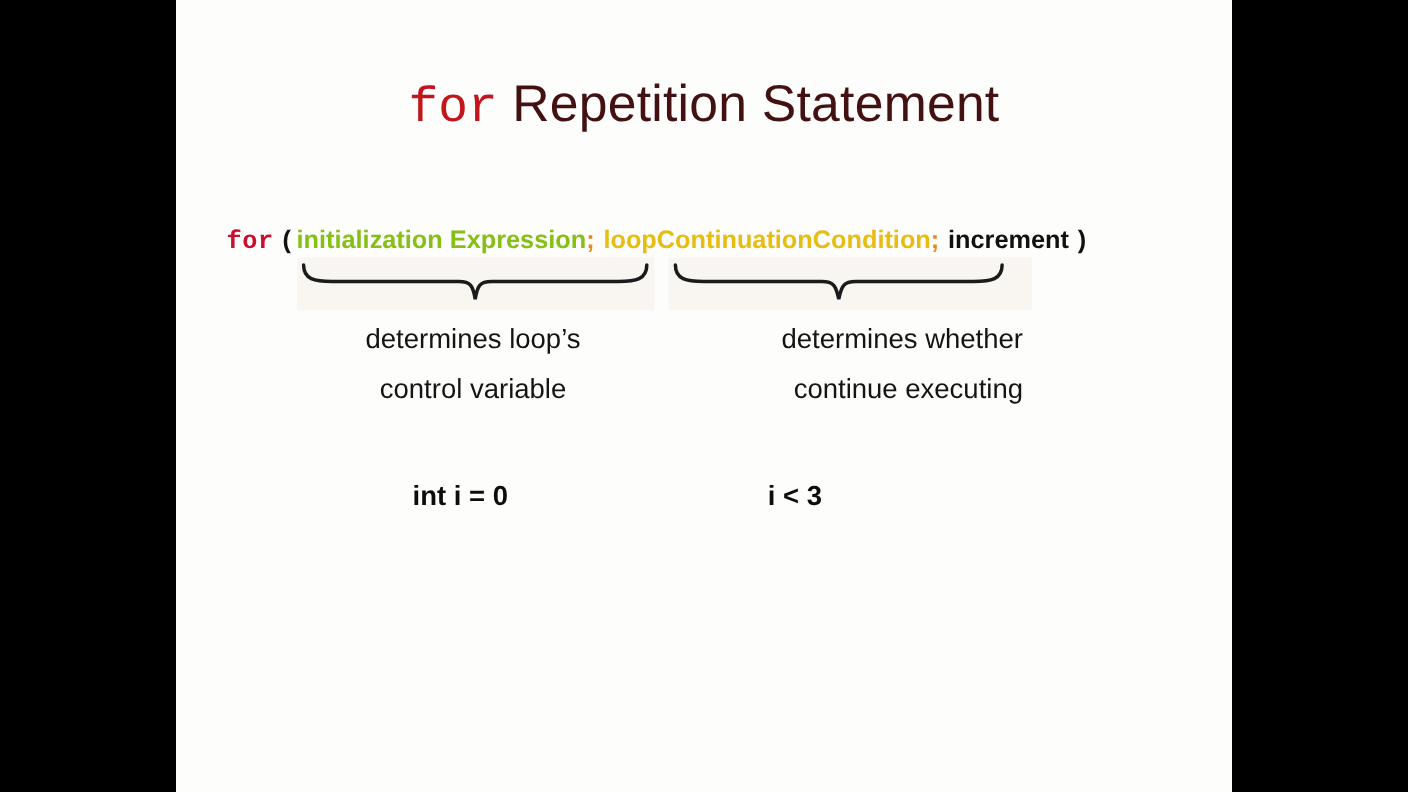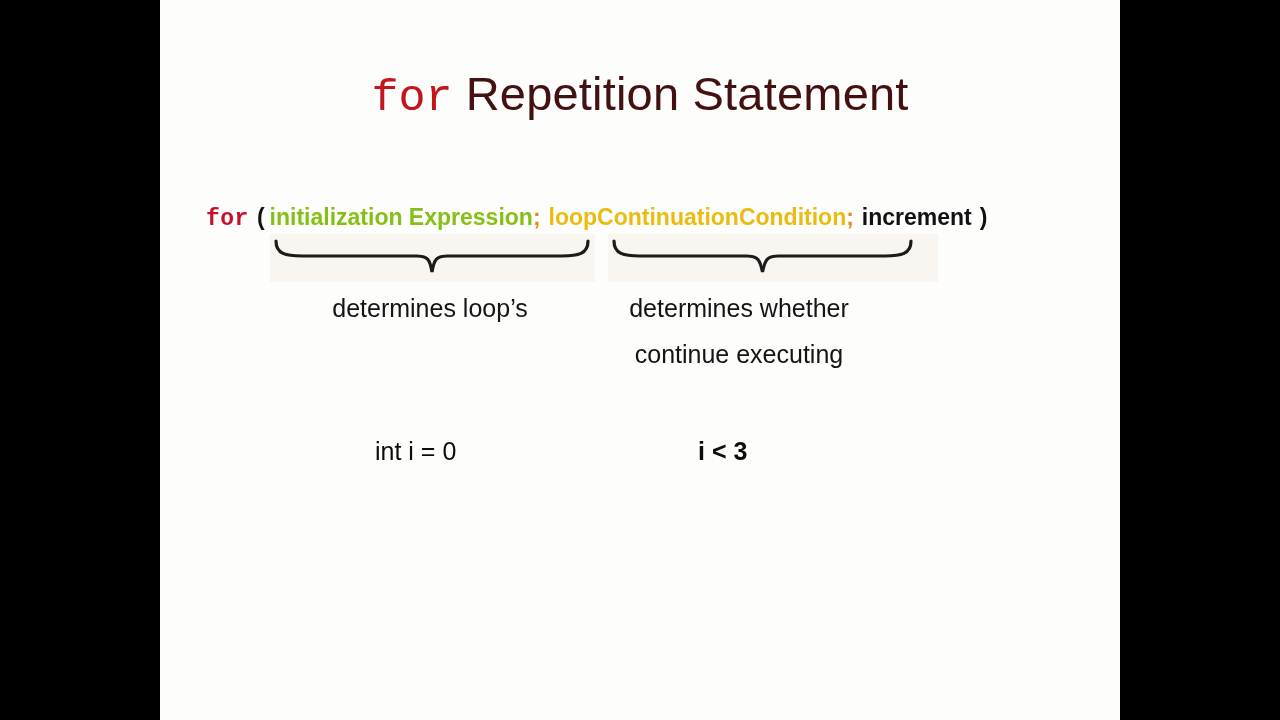--- a/index.html
+++ b/index.html
@@ -117,21 +117,21 @@
   .desc-col {
     position: absolute;
     text-align: center;
     font-family: "Liberation Sans", sans-serif;
     font-size: 25px;
     line-height: 46px;
     color: #141414;
     white-space: nowrap;
   }
   #desc-init { left: 150px; top: 285px; width: 240px; }
-  #desc-cond { left: 419px; top: 285px; width: 320px; }
+  #desc-cond { left: 450px; top: 285px; width: 320px; text-align: right; }
   .desc-col .line { display: block; }
 
   
   #example-row {
     position: absolute;
     left: 0;
     top: 432px;
     width: 960px;
     height: 40px;
     font-family: "Liberation Sans", sans-serif;
@@ -144,21 +144,21 @@
     position: absolute;
     left: 58px;
     top: 0;
     white-space: nowrap;
   }
   #example-init-value {
     position: absolute;
     left: 215px;
     top: 0;
     white-space: nowrap;
-    font-weight: normal;
+    font-weight: bold;
   }
   #example-cond-value {
     position: absolute;
     left: 538px;
     top: 0;
     white-space: nowrap;
     font-weight: bold;
   }
 </style>
 </head>
@@ -185,20 +185,21 @@
     </div>
 
     <div class="brace" id="brace-cond">
       <svg viewBox="0 0 305 40" preserveAspectRatio="none" aria-hidden="true">
         <path d="M4,3 C4,16 14,18 30,18 L137,18 C148,18 150,22 152.5,34 C155,22 157,18 168,18 L275,18 C291,18 301,16 301,3" fill="none" stroke="#1b1b1b" stroke-width="3.2" stroke-linecap="round" vector-effect="non-scaling-stroke"></path>
       </svg>
     </div>
 
     <div class="desc-col" id="desc-init">
       <span class="line">determines loop’s</span>
+      <span class="line">control variable</span>
     </div>
 
     <div class="desc-col" id="desc-cond">
       <span class="line">determines whether</span>
       <span class="line">continue executing</span>
     </div>
 
     <div id="example-row">
       <span id="example-init-value">int i = 0</span>
       <span id="example-cond-value">i &lt; 3</span>

